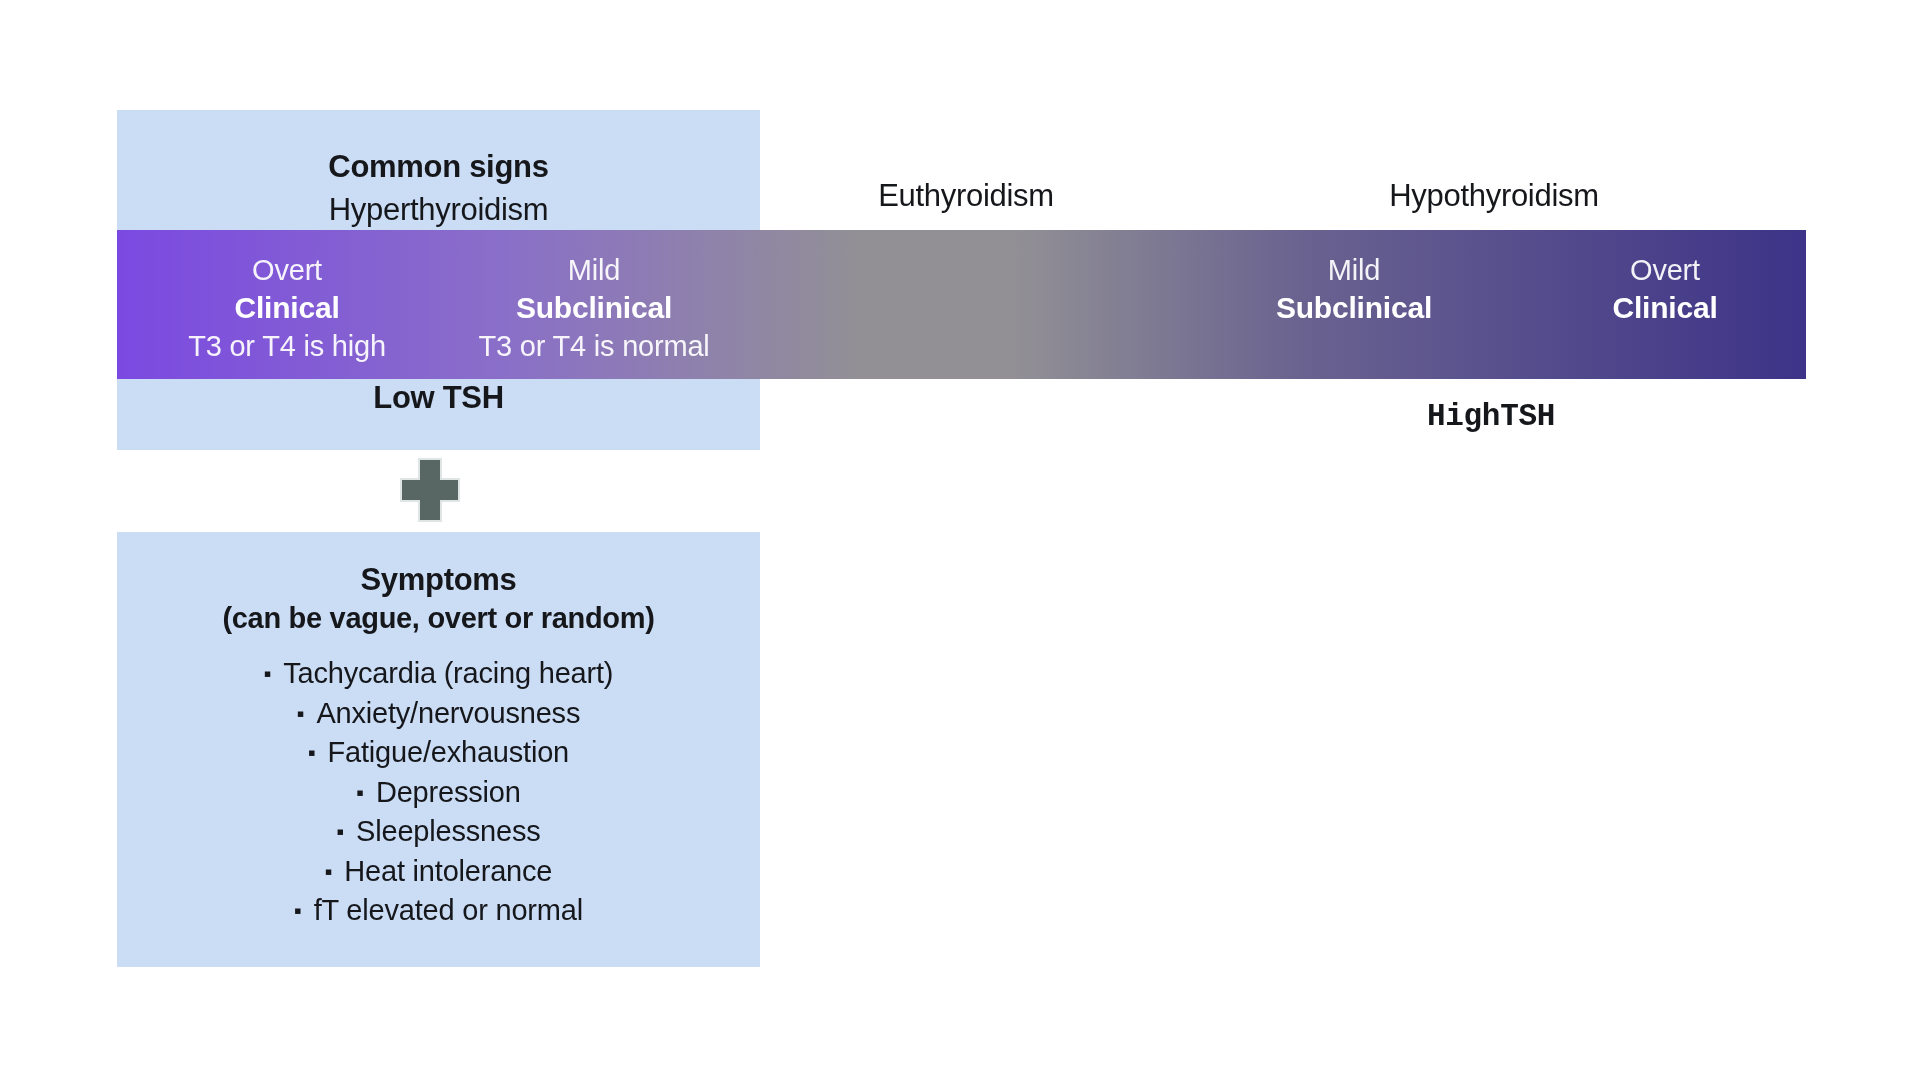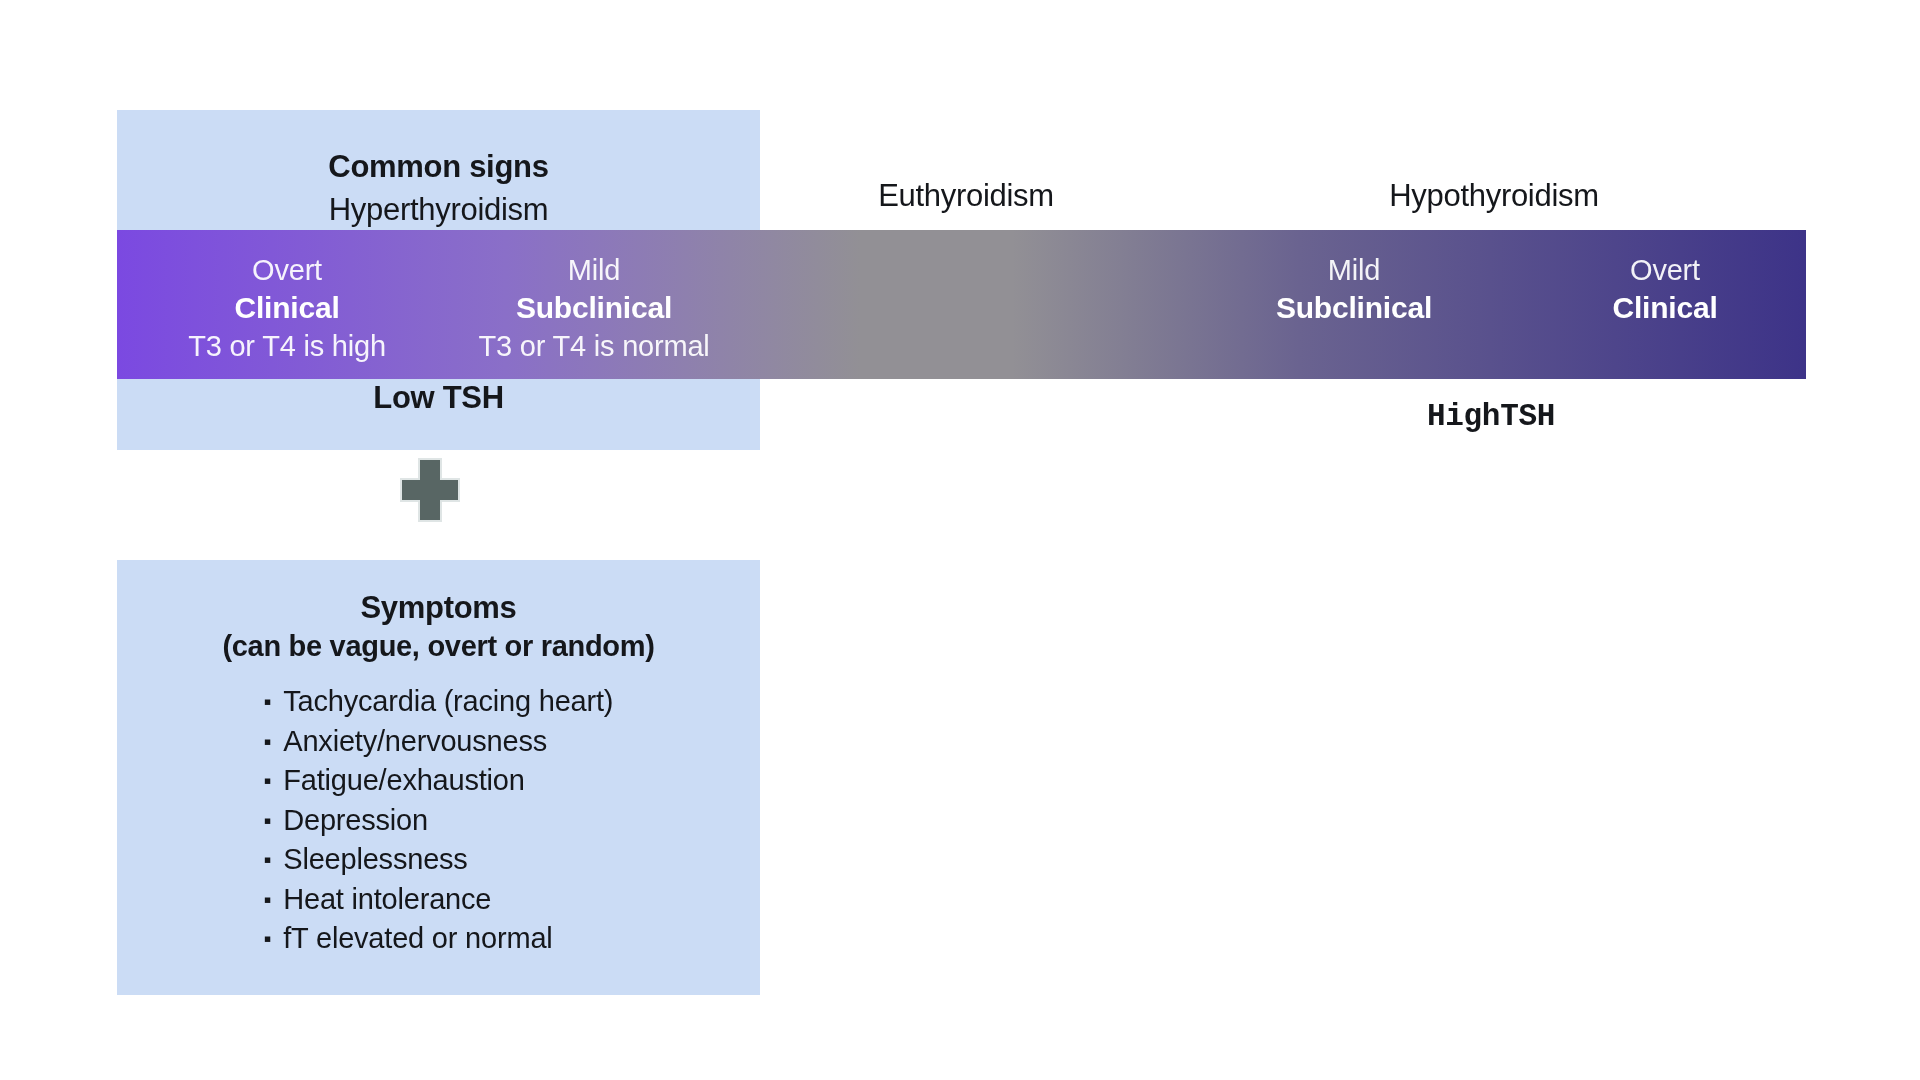--- a/index.html
+++ b/index.html
@@ -163,21 +163,21 @@
     font-weight: 700;
     line-height: 38px;
     letter-spacing: -0.3px;
   }
   .symptom-list-wrap {
     margin-top: 18px;
     text-align: center;
   }
   ul.symptom-list {
     display: inline-block;
-    text-align: left;
+    text-align: center;
     list-style: none;
     margin: 0;
     padding: 0;
   }
   ul.symptom-list li {
     font-size: 29px;
     line-height: 37.5px;
     letter-spacing: -0.2px;
     white-space: nowrap;
   }
@@ -226,21 +226,21 @@
 
   <div class="tsh-low">Low TSH</div>
   <div class="tsh-high">HighTSH</div>
 
   <div class="plus-sign">
     <div class="bar-v" style="background: rgb(88, 102, 100);"></div>
     <div class="bar-h" style="background: rgb(88, 102, 100);"></div>
     <div class="bar-v inner" style="background: rgb(88, 102, 100);"></div>
   </div>
 
-  <div class="panel panel-symptoms" style="background: rgb(203, 220, 245); margin-top: 28px;">
+  <div class="panel panel-symptoms" style="background: rgb(203, 220, 245);">
     <div class="center-text symptoms-title">Symptoms</div>
     <div class="center-text symptoms-subtitle">(can be vague, overt or random)</div>
     <div class="symptom-list-wrap">
       <ul class="symptom-list">
         <li><span class="bullet">▪</span><span>Tachycardia (racing heart)</span></li>
         <li><span class="bullet">▪</span><span>Anxiety/nervousness</span></li>
         <li><span class="bullet">▪</span><span>Fatigue/exhaustion</span></li>
         <li><span class="bullet">▪</span><span>Depression</span></li>
         <li><span class="bullet">▪</span><span>Sleeplessness</span></li>
         <li><span class="bullet">▪</span><span>Heat intolerance</span></li>

